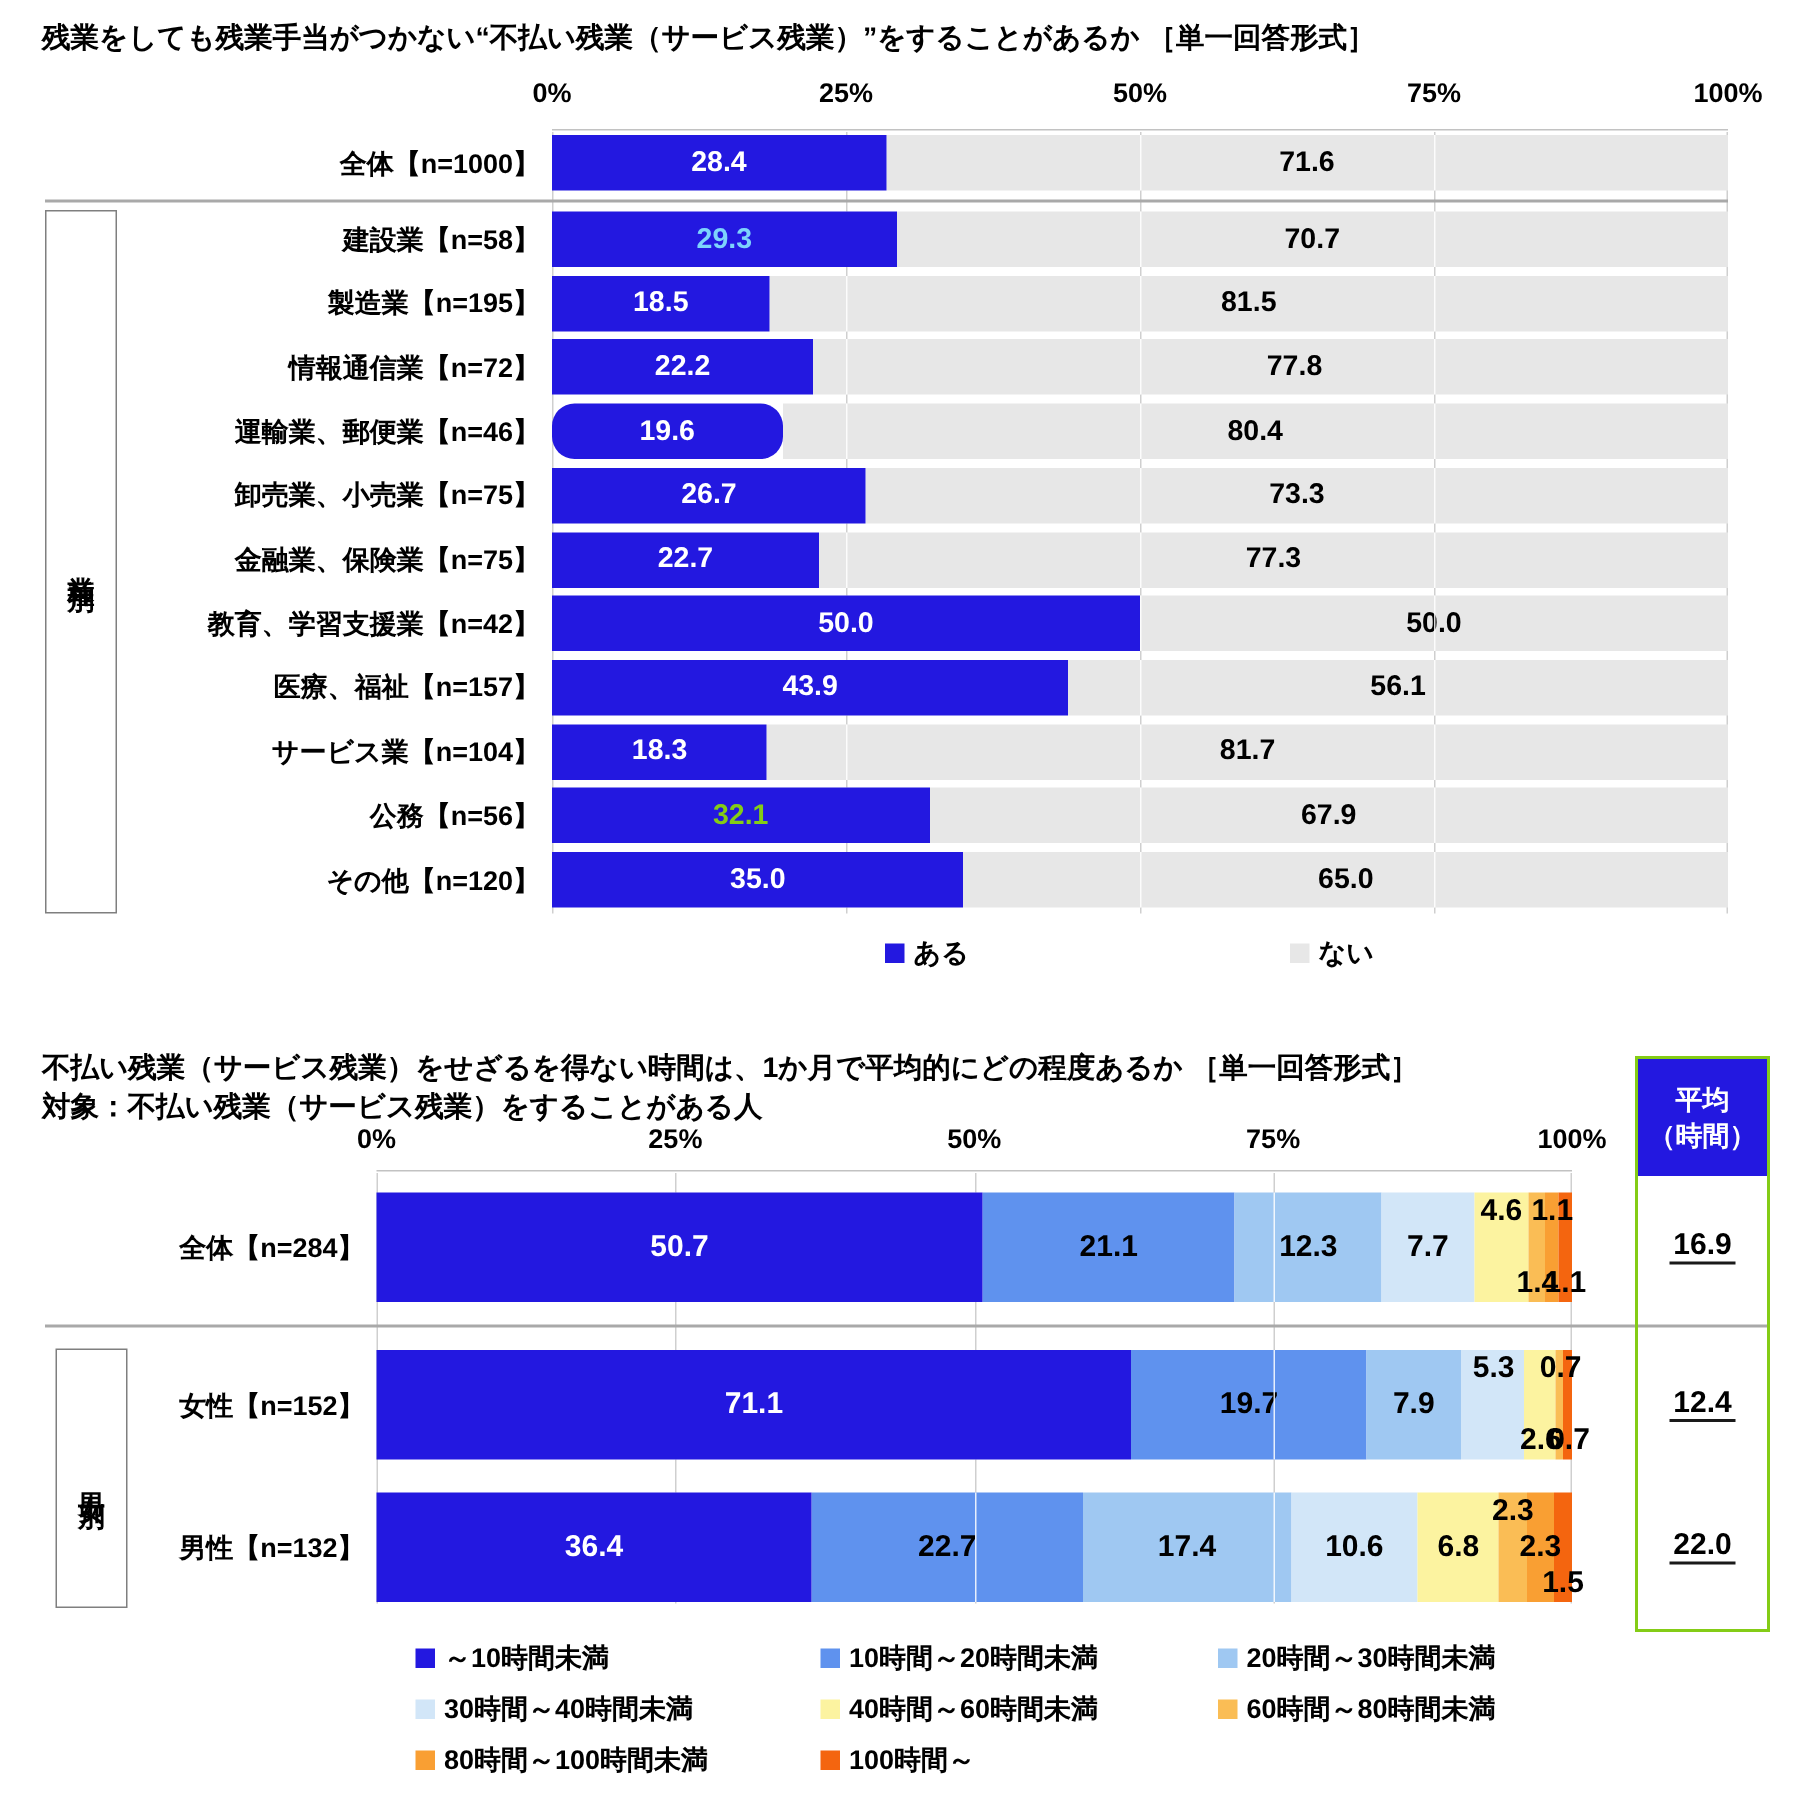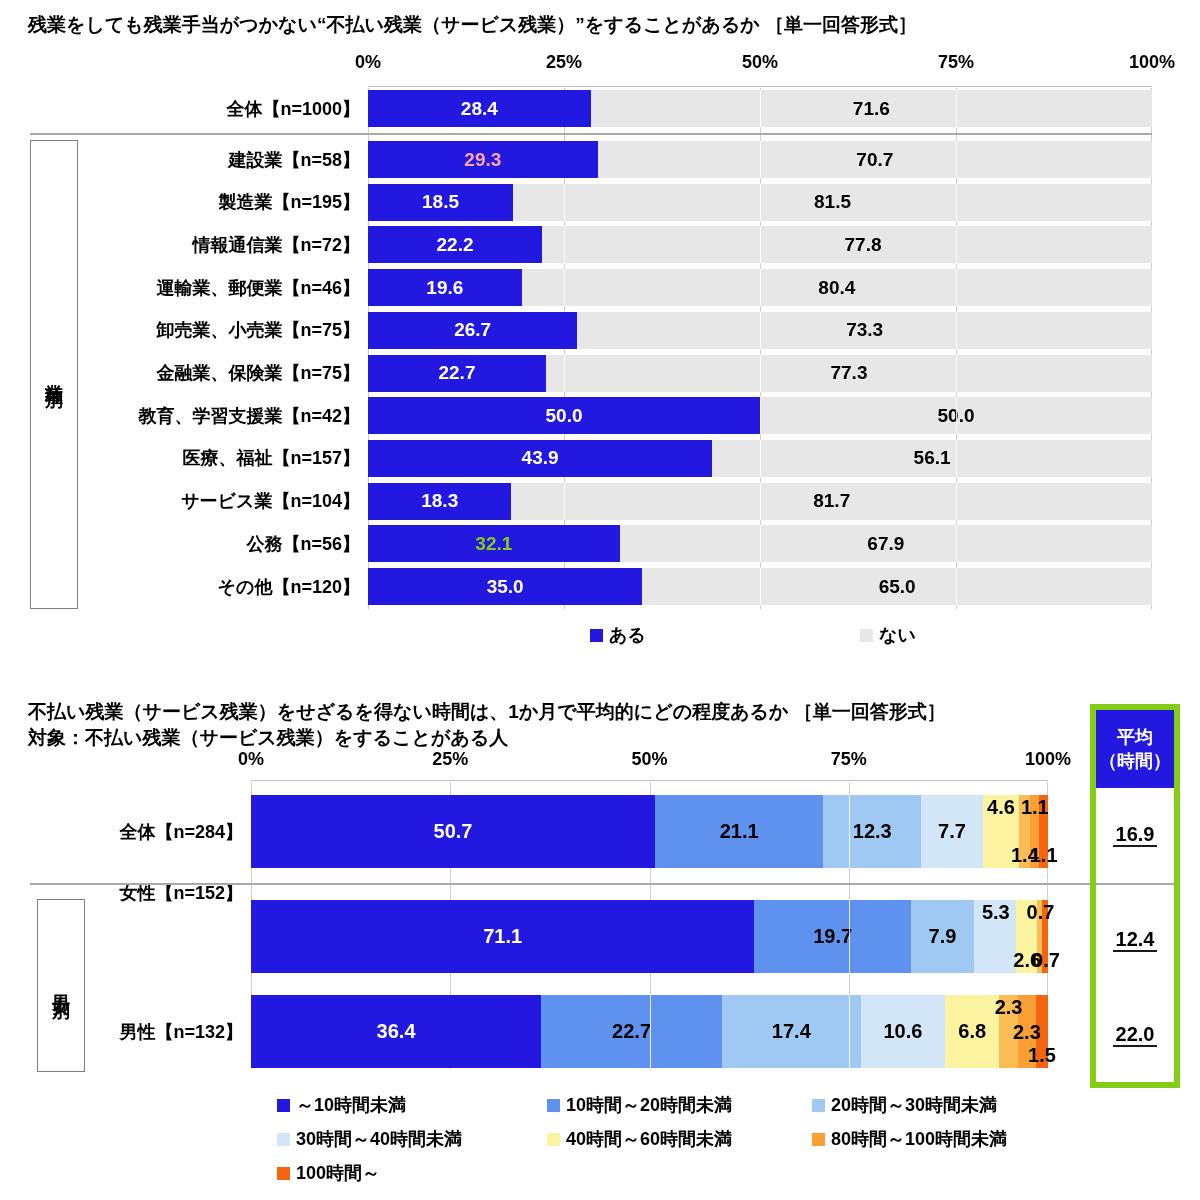--- a/index.html
+++ b/index.html
@@ -23,21 +23,21 @@
   .sml.top{top:1px}
   .sml.bottom{bottom:1px}
   .sml.mid{top:50%;transform:translate(-50%,-50%)}
   .gbox{position:absolute;border:1px solid #7f7f7f;display:flex;align-items:center;justify-content:center}
   .vtext{writing-mode:vertical-rl;text-orientation:upright;font-size:18px;letter-spacing:4px;white-space:nowrap}
   .legenditem{position:absolute;display:flex;align-items:center;gap:6px;font-size:18px;white-space:nowrap}
   .sw{width:13px;height:13px;flex:0 0 13px}
   .leg2{position:absolute;display:grid;grid-template-columns:270px 265px auto;row-gap:10px}
   .leg2 .item{display:flex;align-items:center;gap:6px;font-size:18px;white-space:nowrap}
   .divider{position:absolute;height:2px;background:#a9a9a9;z-index:1}
-  .avgbox{position:absolute;border:6px solid #84cc16;background:transparent;z-index:2}
+  .avgbox{position:absolute;border:2px solid #84cc16;background:transparent;z-index:2}
   .avghead{position:absolute;left:0;right:0;top:0;height:78px;display:flex;flex-direction:column;
            align-items:center;justify-content:center;color:#fff;font-size:18px;line-height:1.35}
   .avgval{position:absolute;left:0;right:0;text-align:center;font-size:20px;height:26px}
   .avgval span{border-bottom:2px solid #1a1a1a;padding:0 3px}
 </style>
 </head>
 <body>
 
 <div id="page">
 
@@ -64,21 +64,21 @@
         </div>
         <div class="seg" style="width: 71.6%; background: rgb(231, 231, 231);">
           <span class="c1val">71.6</span>
         </div>
         <div class="wline" style="left: 25%;"></div>
         <div class="wline" style="left: 50%;"></div>
         <div class="wline" style="left: 75%;"></div>
       </div>
       <div class="row" style="top: 53px; height: 37px;">
         <div class="seg first" style="width: 29.3%; background: rgb(35, 24, 224);">
-          <span class="c1val" style="color: #fca5a5;">29.3</span>
+          <span class="c1val" style="color: #7dd3fc;">29.3</span>
         </div>
         <div class="seg" style="width: 70.7%; background: rgb(231, 231, 231);">
           <span class="c1val">70.7</span>
         </div>
         <div class="wline" style="left: 25%;"></div>
         <div class="wline" style="left: 50%;"></div>
         <div class="wline" style="left: 75%;"></div>
       </div>
       <div class="row" style="top: 95.7px; height: 37px;">
         <div class="seg first" style="width: 18.5%; background: rgb(35, 24, 224);">
@@ -96,21 +96,21 @@
           <span class="c1val" style="color: rgb(255, 255, 255);">22.2</span>
         </div>
         <div class="seg" style="width: 77.8%; background: rgb(231, 231, 231); padding-left: 32px;">
           <span class="c1val">77.8</span>
         </div>
         <div class="wline" style="left: 25%;"></div>
         <div class="wline" style="left: 50%;"></div>
         <div class="wline" style="left: 75%;"></div>
       </div>
       <div class="row" style="top: 181.1px; height: 37px;">
-        <div class="seg first" style="width: 19.6%; background: rgb(35, 24, 224);">
+        <div class="seg first" style="width: 19.6%; background: rgb(35, 24, 224); border-radius: 15px;">
           <span class="c1val" style="color: rgb(255, 255, 255);">19.6</span>
         </div>
         <div class="seg" style="width: 80.4%; background: rgb(231, 231, 231);">
           <span class="c1val">80.4</span>
         </div>
         <div class="wline" style="left: 25%;"></div>
         <div class="wline" style="left: 50%;"></div>
         <div class="wline" style="left: 75%;"></div>
       </div>
       <div class="row" style="top: 223.8px; height: 37px;">
@@ -331,20 +331,24 @@
         <span class="sw" style="background: rgb(159, 200, 242);"></span>
         <span>20時間～30時間未満</span>
       </div>
       <div class="item">
         <span class="sw" style="background: rgb(210, 230, 248);"></span>
         <span>30時間～40時間未満</span>
       </div>
       <div class="item">
         <span class="sw" style="background: rgb(252, 243, 160);"></span>
         <span>40時間～60時間未満</span>
+      </div>
+      <div class="item">
+        <span class="sw" style="background: rgb(250, 189, 85);"></span>
+        <span>60時間～80時間未満</span>
       </div>
       <div class="item">
         <span class="sw" style="background: rgb(249, 159, 51);"></span>
         <span>80時間～100時間未満</span>
       </div>
       <div class="item">
         <span class="sw" style="background: rgb(244, 101, 15);"></span>
         <span>100時間～</span>
       </div>
     </div>
@@ -355,15 +359,15 @@
     <div class="rlabel" style="left: 92px; width: 268px; top: 226.4px; height: 37px;">情報通信業【n=72】</div>
     <div class="rlabel" style="left: 92px; width: 268px; top: 269.1px; height: 37px;">運輸業、郵便業【n=46】</div>
     <div class="rlabel" style="left: 92px; width: 268px; top: 311.8px; height: 37px;">卸売業、小売業【n=75】</div>
     <div class="rlabel" style="left: 92px; width: 268px; top: 354.5px; height: 37px;">金融業、保険業【n=75】</div>
     <div class="rlabel" style="left: 92px; width: 268px; top: 397.2px; height: 37px;">教育、学習支援業【n=42】</div>
     <div class="rlabel" style="left: 92px; width: 268px; top: 439.9px; height: 37px;">医療、福祉【n=157】</div>
     <div class="rlabel" style="left: 92px; width: 268px; top: 482.6px; height: 37px;">サービス業【n=104】</div>
     <div class="rlabel" style="left: 92px; width: 268px; top: 525.3px; height: 37px;">公務【n=56】</div>
     <div class="rlabel" style="left: 92px; width: 268px; top: 568px; height: 37px;">その他【n=120】</div>
     <div class="rlabel" style="left: 60px; width: 183px; top: 795px; height: 73px;">全体【n=284】</div>
-    <div class="rlabel" style="left: 60px; width: 183px; top: 856px; height: 73px; text-align: right;">女性【n=152】</div>
+    <div class="rlabel" style="left: 60px; width: 183px; top: 900px; height: 73px; text-align: right;">女性【n=152】</div>
     <div class="rlabel" style="left: 60px; width: 183px; top: 995px; height: 73px;">男性【n=132】</div>
   </div>
 
 </body></html>

